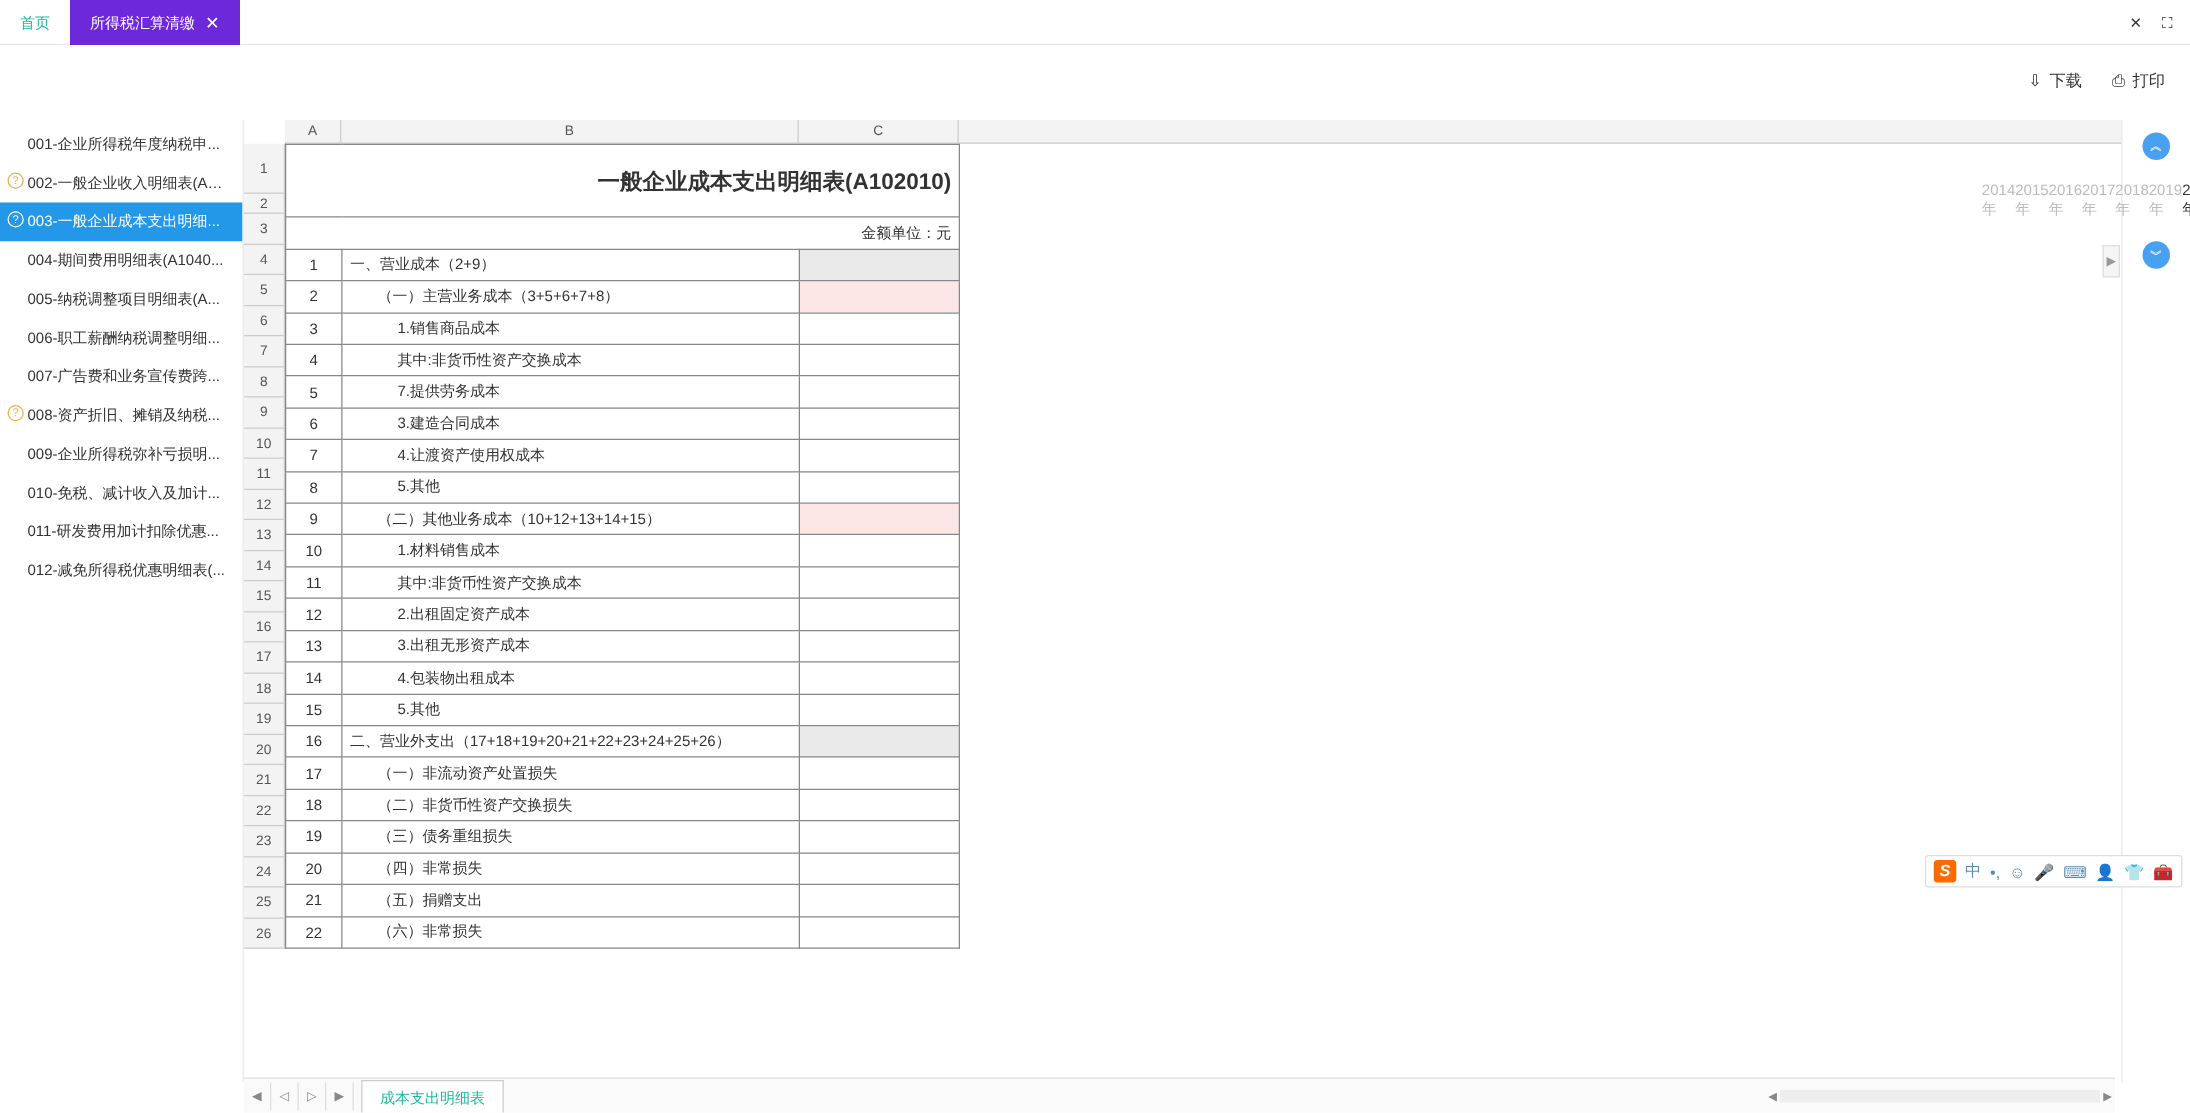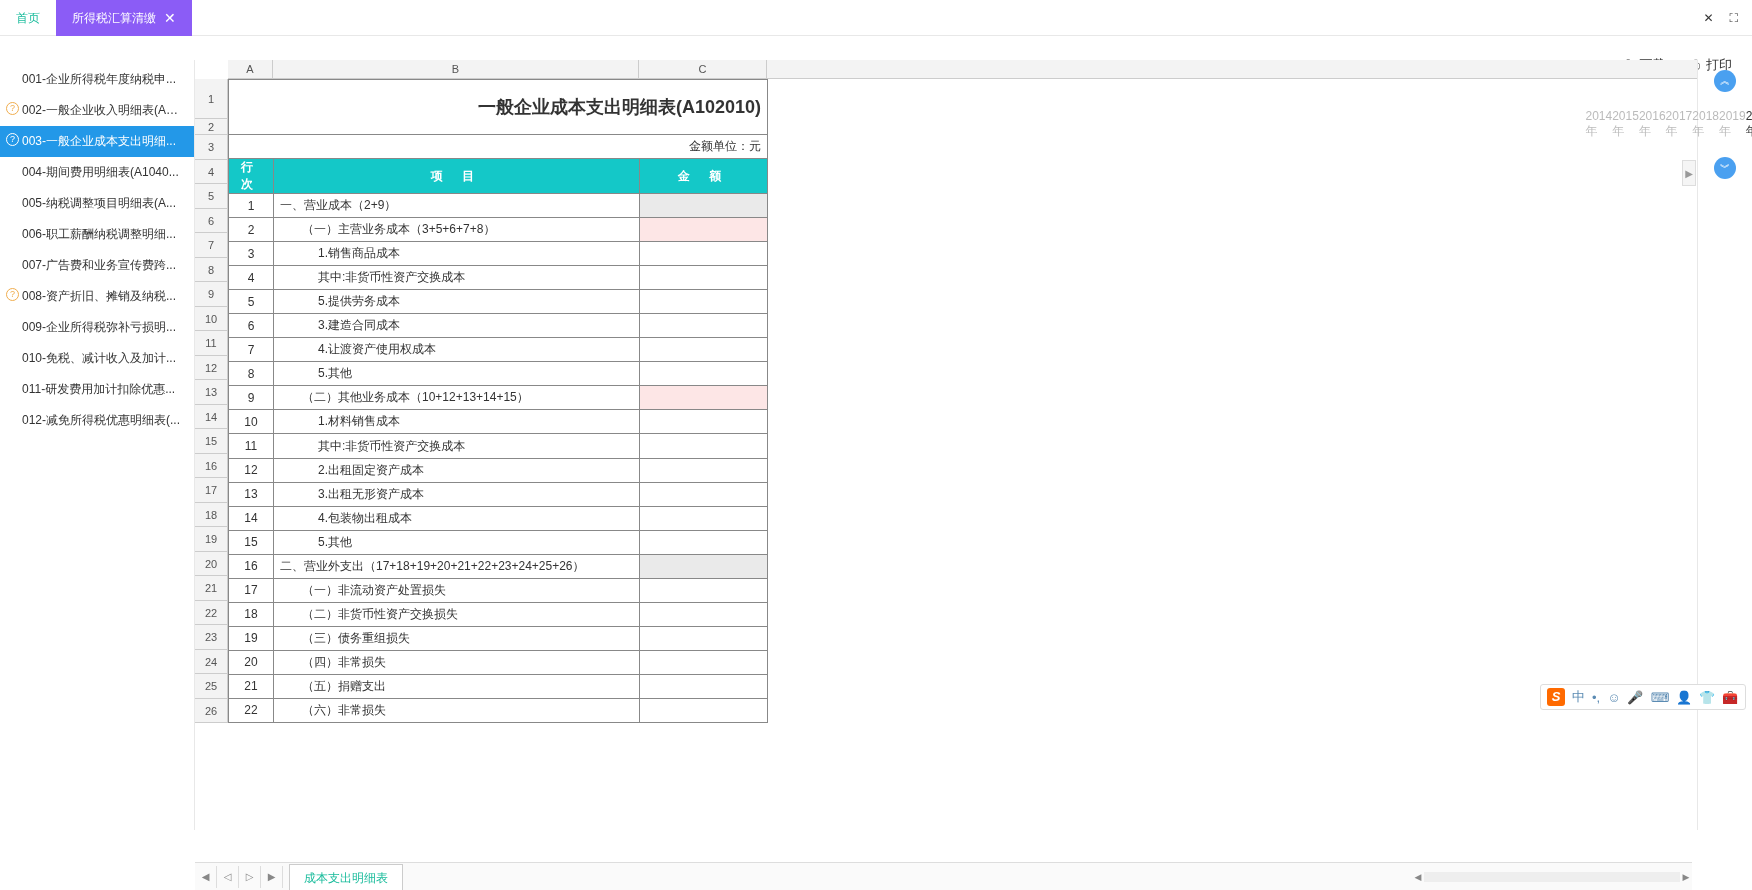--- a/index.html
+++ b/index.html
@@ -1,30 +1,30 @@
 <!DOCTYPE html>
 <html><head>
 <meta charset="utf-8">
 <style>
 * { margin: 0; padding: 0; box-sizing: border-box; font-family: "Microsoft YaHei", sans-serif; }
 body { background: #fff; font-size: 12px; color: #333; overflow: hidden; }
 
 .top-tabs { display: flex; align-items: center; height: 36px; border-bottom: 1px solid #e8e8e8; position: relative; }
 .top-tab { padding: 0 16px; height: 36px; line-height: 36px; cursor: pointer; text-align: center; }
 .top-tab.home { color: #1abc9c; }
-.top-tab.active { background: #8b5cf6; color: #fff; display: flex; align-items: center; gap: 8px; }
+.top-tab.active { background: #6d28d9; color: #fff; display: flex; align-items: center; gap: 8px; }
 .top-tab .close { font-size: 14px; }
 .top-actions { margin-left: auto; display: flex; gap: 16px; padding-right: 14px; color: #333; }
 .top-actions span { cursor: pointer; }
 
 .notice { color: #d9534f; padding: 14px 14px 10px 14px; line-height: 22px; font-size: 13px; position: relative; }
 .toolbar { position: absolute; right: 20px; top: 18px; display: flex; gap: 24px; color: #333; font-size: 13px; }
 .toolbar .btn { display: flex; align-items: center; gap: 6px; cursor: pointer; }
 
-.main { display: flex; height: calc(100vh - 120px); position: relative; }
+.main { display: flex; height: calc(100vh - 120px); position: relative; margin-top: 36px; }
 
 .sidebar { width: 195px; border-right: 1px solid #e8e8e8; overflow-y: auto; padding-top: 4px; }
 .sidebar-item { padding: 7px 10px 7px 22px; cursor: pointer; white-space: nowrap; overflow: hidden; text-overflow: ellipsis; font-size: 12px; position: relative; }
 .sidebar-item.active { background: #2398e8; color: #fff; }
 .sidebar-item .q-icon { position: absolute; left: 6px; top: 7px; width: 13px; height: 13px; border: 1px solid #f0ad4e; border-radius: 50%; color: #f0ad4e; font-size: 9px; text-align: center; line-height: 11px; }
 .sidebar-item.active .q-icon { border-color: #fff; color: #fff; }
 
 .collapse-handle { position: absolute; left: 195px; top: 340px; width: 12px; height: 50px; background: #f5f5f5; border: 1px solid #ddd; border-left: none; display: flex; align-items: center; justify-content: center; cursor: pointer; color: #999; font-size: 10px; border-radius: 0 4px 4px 0; }
 
 .sheet-wrap { flex: 1; overflow: auto; position: relative; }
@@ -153,25 +153,20 @@
           <div>26</div>
         </div>
       <table class="sheet">
         <tbody>
             <tr class="title">
               <td colspan="3">一般企业成本支出明细表(A102010)</td>
             </tr>
         <tr class="unit">
               <td colspan="3">金额单位：元</td>
             </tr>
-        <tr class="header">
-          <td class="ca">行次</td>
-          <td class="cb">项        目</td>
-          <td class="cc">金    额</td>
-        </tr>
         </tbody>
           <tbody id="sheetbody">
             <tr>
               <td class="ca">1</td>
               <td class="cb">一、营业成本（2+9）</td>
               <td class="cc gray"></td>
             </tr>
             <tr>
               <td class="ca">2</td>
               <td class="cb indent1">（一）主营业务成本（3+5+6+7+8）</td>
@@ -182,21 +177,21 @@
               <td class="cb indent2">1.销售商品成本</td>
               <td class="cc"></td>
             </tr>
             <tr>
               <td class="ca">4</td>
               <td class="cb indent2">其中:非货币性资产交换成本</td>
               <td class="cc"></td>
             </tr>
             <tr>
               <td class="ca">5</td>
-              <td class="cb indent2">5.提供劳务成本</td>
+              <td class="cb indent2">7.提供劳务成本</td>
               <td class="cc"></td>
             </tr>
             <tr>
               <td class="ca">6</td>
               <td class="cb indent2">3.建造合同成本</td>
               <td class="cc"></td>
             </tr>
             <tr>
               <td class="ca">7</td>
               <td class="cb indent2">4.让渡资产使用权成本</td>

